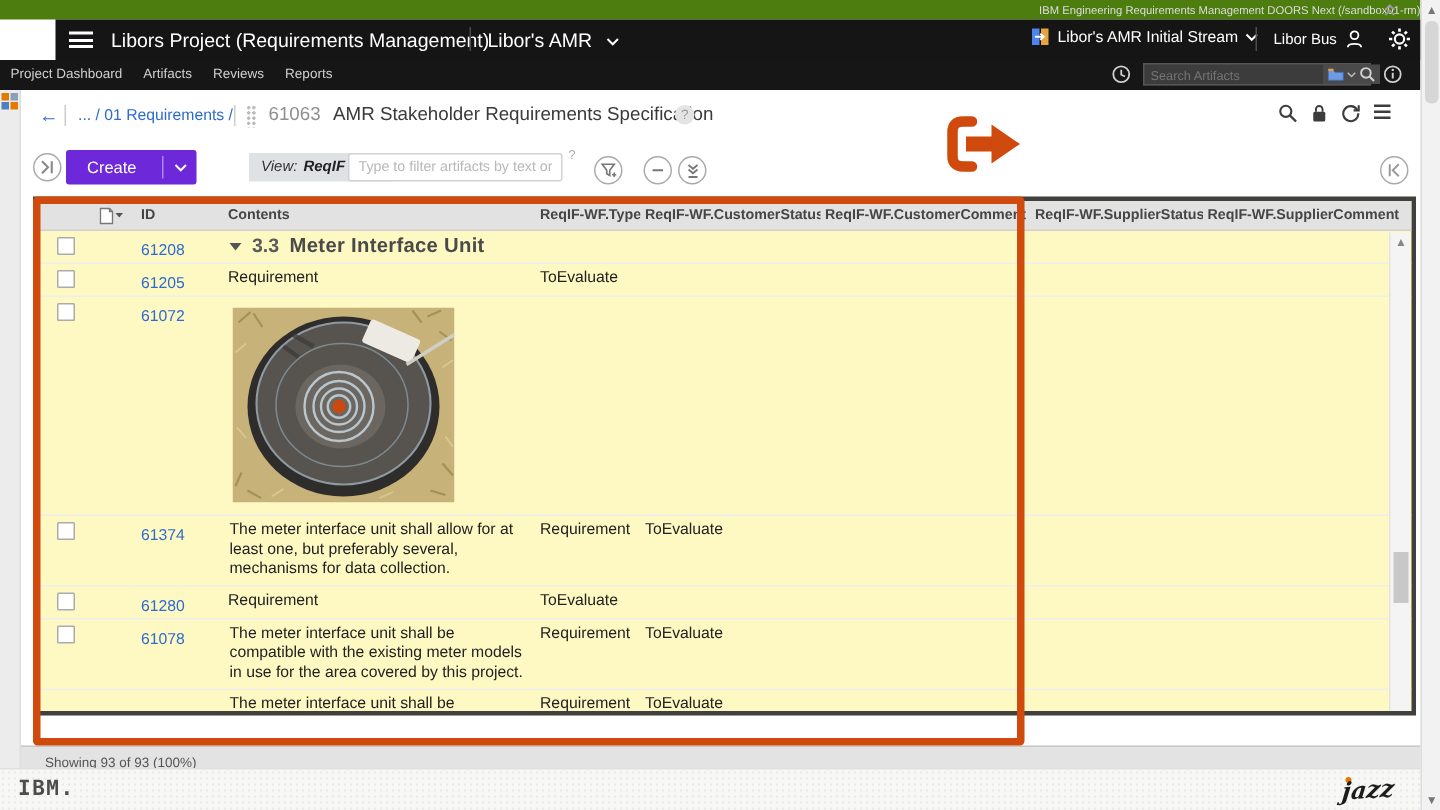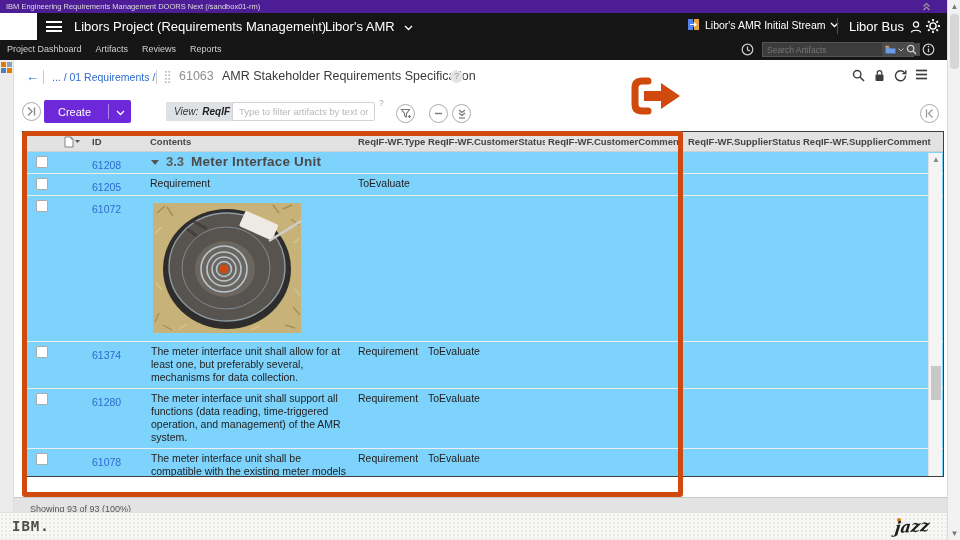--- a/index.html
+++ b/index.html
@@ -1,36 +1,36 @@
 <!DOCTYPE html>
 <html><head>
 <meta charset="utf-8">
 <style>
   * { margin:0; padding:0; box-sizing:border-box; }
   html,body { width:960px; height:540px; overflow:hidden; }
   body { font-family:"Liberation Sans", sans-serif; background:#fff; }
   .screen { position:relative; width:960px; height:540px; overflow:hidden; background:#fff; }
 
   
-  .top-strip { position:absolute; left:0; top:0; width:947px; height:13px; background:#4c1d95; color:#ddd;
-    font-size:7.5px; line-height:13px; padding-left:6px; }
+  .top-strip { position:absolute; left:0; top:0; width:947px; height:13px; background:#4d7c0f; color:#ddd;
+    font-size:7.5px; line-height:13px; padding-left:21px;text-align:right; }
   .collapse-chevrons { position:absolute; right:16px; top:2px; color:#9a9a9a; }
 
   
   .app-header { position:absolute; left:0; top:13px; width:947px; height:27px; background:#151515; color:#fff;margin-left:37px; }
   .hamburger { position:absolute; left:9px; top:8px; width:16px; height:11px; cursor:pointer; }
   .hamburger span { display:block; height:2px; background:#fff; margin-bottom:2.5px; }
   .project-title { position:absolute; left:37px; top:6px; font-size:13px; color:#fff; white-space:nowrap; }
   .hdr-pipe { position:absolute; top:5px; width:1px; height:16px; background:#4c4c4c; }
   .component-name { position:absolute; left:288px; top:6px; font-size:13px; color:#fff; white-space:nowrap; }
   .hdr-chev { display:inline-block; margin-left:6px; }
   .stream-group { position:absolute; left:650px; top:5px; display:flex; align-items:center; gap:5px; }
   .stream-label { font-size:10.5px; color:#fff; white-space:nowrap; }
   .user-group { position:absolute; left:812px; top:6px; display:flex; align-items:center; gap:5px; }
-  .user-label { font-size:13px; color:#fff; white-space:nowrap; }
+  .user-label { font-size:10px; color:#fff; white-space:nowrap; }
   .hdr-icon { position:absolute; top:5px; }
 
   
   .nav-bar { position:absolute; left:0; top:40px; width:947px; height:20px; background:#161616; }
   .nav-items { position:absolute; left:7px; top:4px; display:flex; gap:14px; }
   .nav-items span { font-size:9px; color:#cfcfcf; cursor:pointer; white-space:nowrap; }
   .nav-right { position:absolute; right:12px; top:2px; display:flex; align-items:center; gap:8px; }
   .search-box { display:flex; align-items:center; width:152px; height:15px; background:#3c3c3c; border:1px solid #555; }
   .search-box input { flex:1; background:transparent; border:0; outline:none; color:#bbb; font-size:8.5px; padding:0 4px;
     font-family:"Liberation Sans", sans-serif; }
@@ -76,21 +76,21 @@
     font-size:9.5px; color:#444; padding:0 6px; outline:none; font-family:"Liberation Sans", sans-serif; }
   .filter-input::placeholder { color:#b8b8b8; }
   .filter-help { position:absolute; left:357px; top:-2px; font-size:8.5px; color:#aaa; }
 
   
   .annot-arrow { position:absolute; left:630px; top:76px; pointer-events:none; }
   .annot-box { position:absolute; left:22px; top:131px; width:661px; height:366px; border:5px solid #cf4a0c; border-radius:3px;
     pointer-events:none; z-index:30; }
 
   
-  .table-wrap { position:absolute; left:22px; top:131px; width:922px; height:346px; border:1px solid #404040; background:#7dd3fc;
+  .table-wrap { position:absolute; left:22px; top:131px; width:922px; height:346px; border:3px solid #404040; background:#fef9c3;
     overflow:hidden; }
   .trow { display:grid; grid-template-columns:38px 28px 58px 208px 70px 120px 140px 115px 1fr; }
   .thead { background:#e2e2e2; border-bottom:1px solid #cfcfcf; height:20px; }
   .thead .cell { font-size:9.5px; font-weight:bold; color:#454545; line-height:20px; white-space:nowrap; overflow:hidden; }
   .cell { padding:0 3px; }
   .body-row { border-bottom:1px solid #eee; min-height:20px; }
   .cb { width:12px; height:12px; border:1px solid #ababab; background:#fff; margin:4px auto 0; border-radius:1px; cursor:pointer; }
   .id-link { font-size:10.5px; color:#2f6bce; cursor:pointer; }
   .cell-id { padding-top:3px; }
   .cell-content { font-size:10.5px; color:#222; line-height:13px; padding:3px 6px 4px 4px; }
@@ -433,21 +433,20 @@
           <div class="cell cell-val"></div>
           <div class="cell cell-val"></div>
           <div class="cell cell-val"></div>
         </div>
         <div class="trow body-row row-text">
           <div class="cell">
             <div class="cb"></div>
           </div>
           <div class="cell"></div>
           <div class="cell cell-id"><span class="id-link">61280</span></div>
-          <div class="cell cell-content">The meter interface unit shall support all functions (data reading, time-triggered operation, and management) of the AMR system.</div>
           <div class="cell cell-val">Requirement</div>
           <div class="cell cell-val">ToEvaluate</div>
           <div class="cell cell-val"></div>
           <div class="cell cell-val"></div>
           <div class="cell cell-val"></div>
         </div>
         <div class="trow body-row row-text">
           <div class="cell">
             <div class="cb"></div>
           </div>

